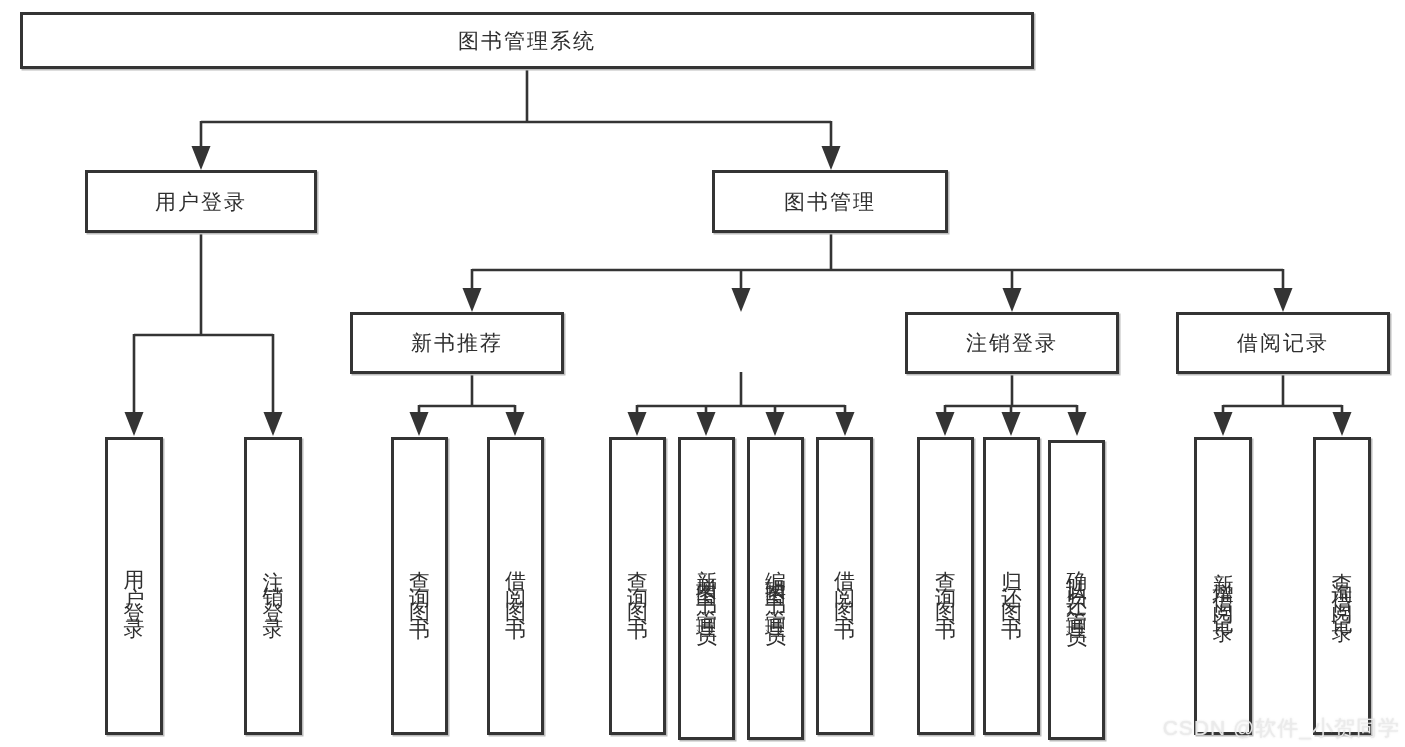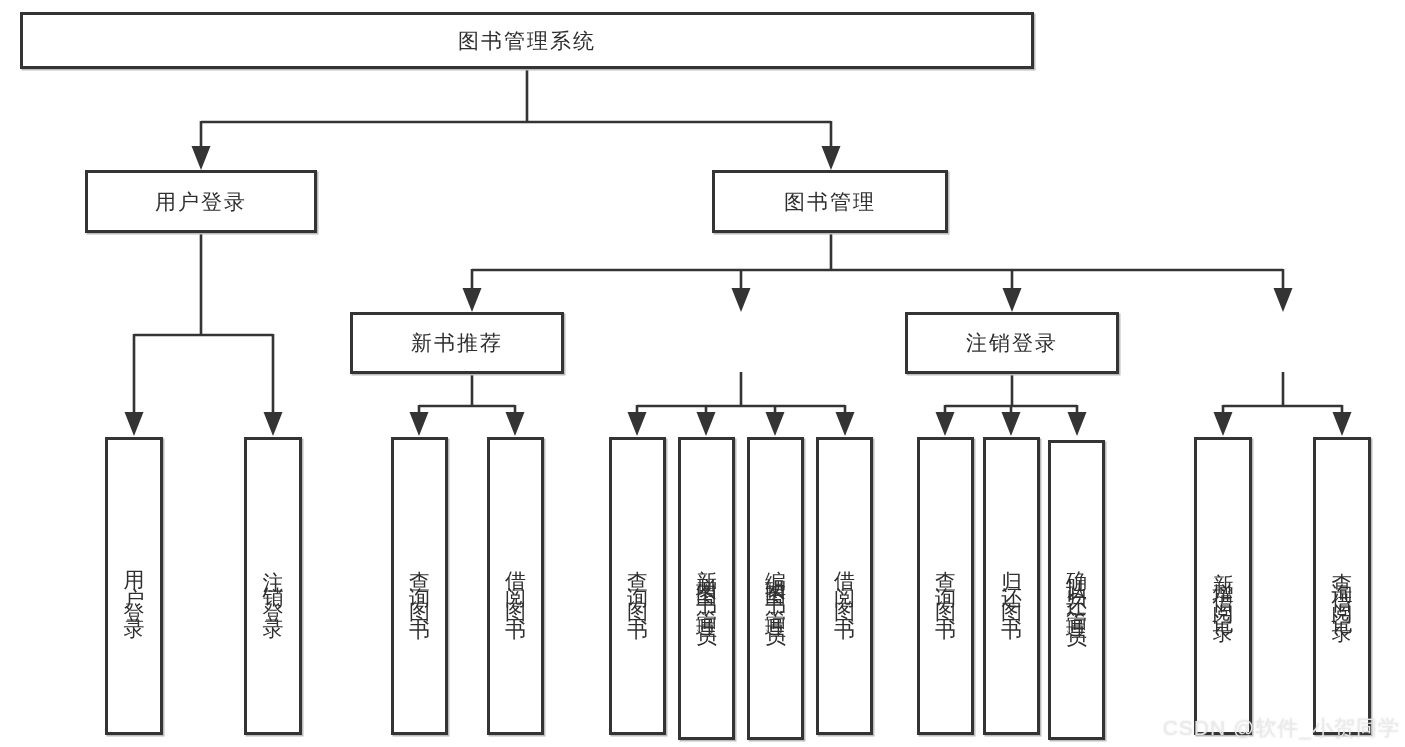--- a/index.html
+++ b/index.html
@@ -128,20 +128,23 @@
   <div class="node" style="left:712px; top:170px; width:236px; height:63px">
     <span class="h-label">图书管理</span>
   </div>
 
   <div class="node" style="left:350px; top:312px; width:214px; height:62px">
     <span class="h-label">新书推荐</span>
   </div>
   <div class="node" style="left:905px; top:312px; width:214px; height:62px">
     <span class="h-label">注销登录</span>
   </div>
+  <div class="node" style="left:1176px; top:312px; width:214px; height:62px">
+    <span class="h-label">借阅记录</span>
+  </div>
 
   <div class="node" style="left:105px; top:437px; width:58px; height:298px">
     <span class="v-label sp16">用户登录</span>
   </div>
   <div class="node" style="left:244px; top:437px; width:58px; height:298px">
     <span class="v-label sp16">注销登录</span>
   </div>
 
   <div class="node" style="left:391px; top:437px; width:57px; height:298px">
     <span class="v-label sp16">查询图书</span>

